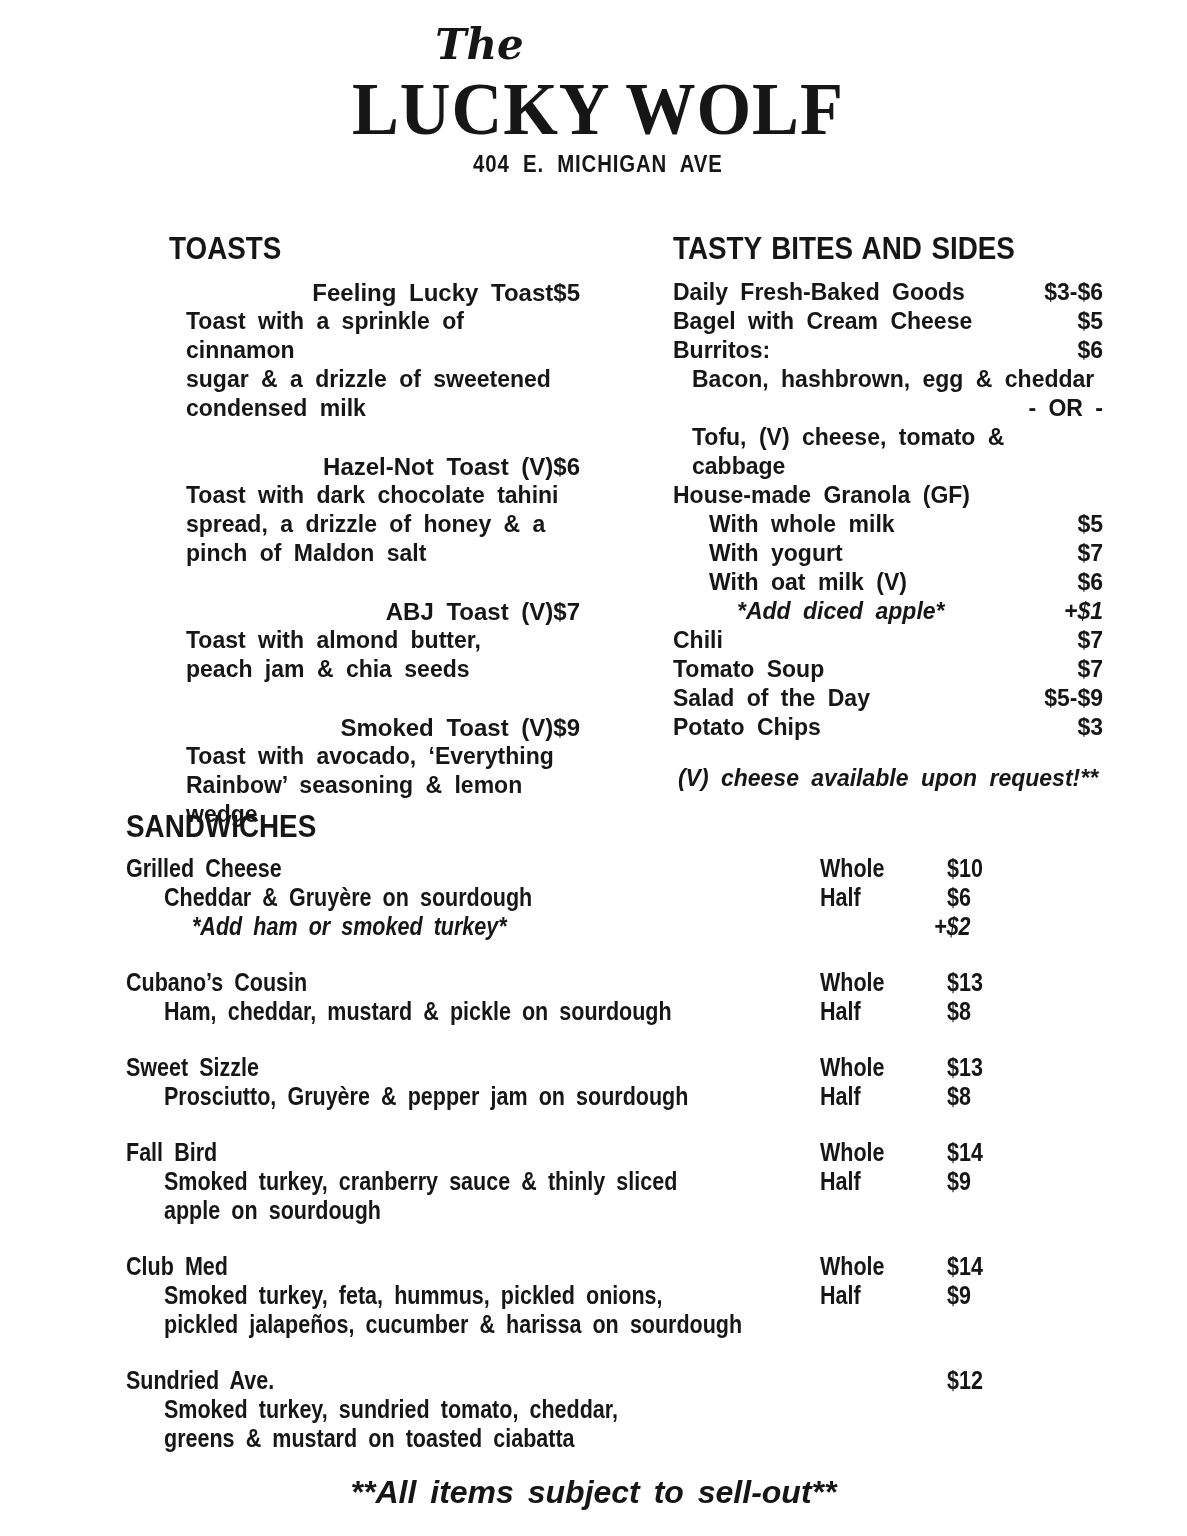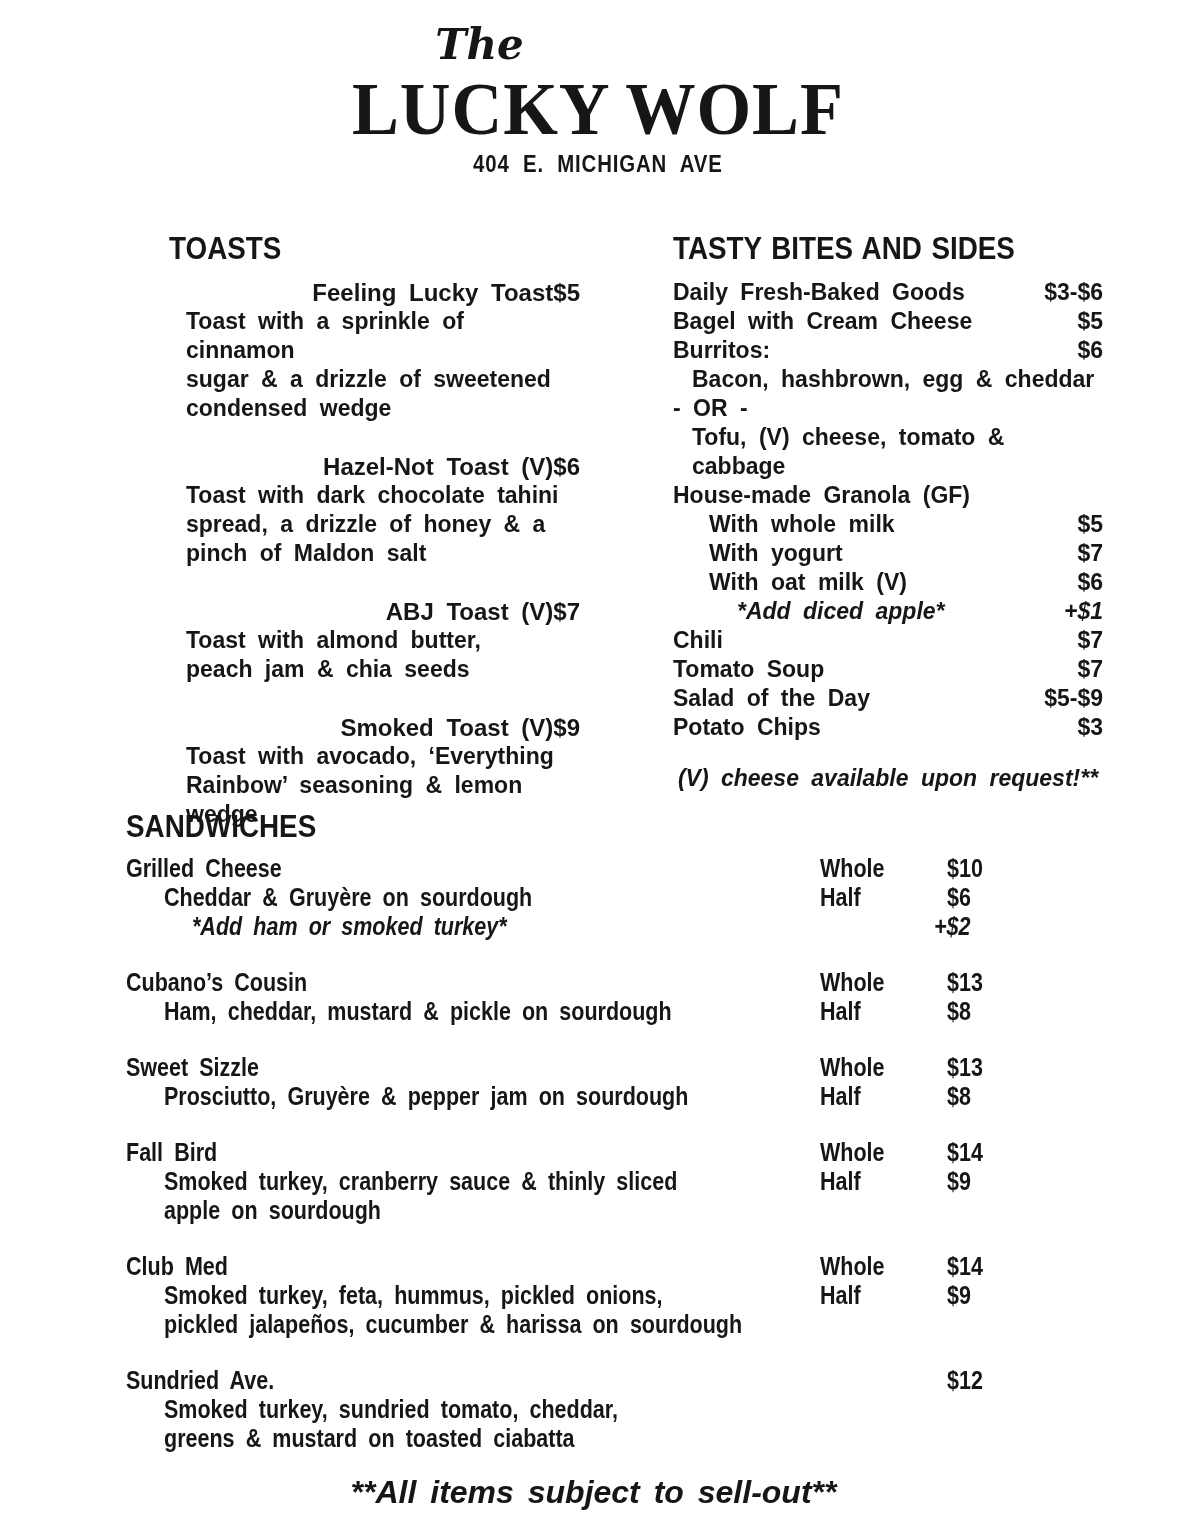--- a/index.html
+++ b/index.html
@@ -34,21 +34,21 @@
     font-size:23px; line-height:29px; word-spacing:6px;margin-left:43px;
   }
   .col-heading { font-size:32px; line-height:32px; margin-bottom:14px; word-spacing:2px; }
   .cxh { display:inline-block; transform:scaleX(0.87); transform-origin:0 50%; white-space:nowrap; }
 
   .t-item { margin-bottom:29px; }
   .t-name { display:flex; justify-content:flex-end; font-size:24px; }
   .t-desc { padding-left:17px; }
 
   .s-row { display:flex; justify-content:space-between; }
-  .s-row.or-row { justify-content:flex-start; }
+  .s-row.or-row { justify-content:flex-end; }
   .ind1 .s-label { padding-left:19px; }
   .ind2 .s-label { padding-left:36px; }
   .ind3 .s-label { padding-left:64px; }
   .it { font-style:italic; }
   .sides-note { margin-top:22px; text-align:center; font-style:italic; font-size:23px; line-height:28px; }
 
   
   .sandwiches {
     position:absolute; top:810px; left:126px; width:862px;
     font-size:25px; line-height:29px; word-spacing:6px;
@@ -89,21 +89,21 @@
         <span class="cxh">TOASTS</span>
       </div>
 
       <div class="t-item">
         <div class="t-name">
           <span>Feeling Lucky Toast</span>
           <span>$5</span>
         </div>
         <div class="t-desc">Toast with a sprinkle of cinnamon</div>
         <div class="t-desc">sugar &amp; a drizzle of sweetened</div>
-        <div class="t-desc">condensed wedge</div>
+        <div class="t-desc">condensed milk</div>
       </div>
 
       <div class="t-item">
         <div class="t-name">
           <span>Hazel-Not Toast (V)</span>
           <span>$6</span>
         </div>
         <div class="t-desc">Toast with dark chocolate tahini</div>
         <div class="t-desc">spread, a drizzle of honey &amp; a</div>
         <div class="t-desc">pinch of Maldon salt</div>

